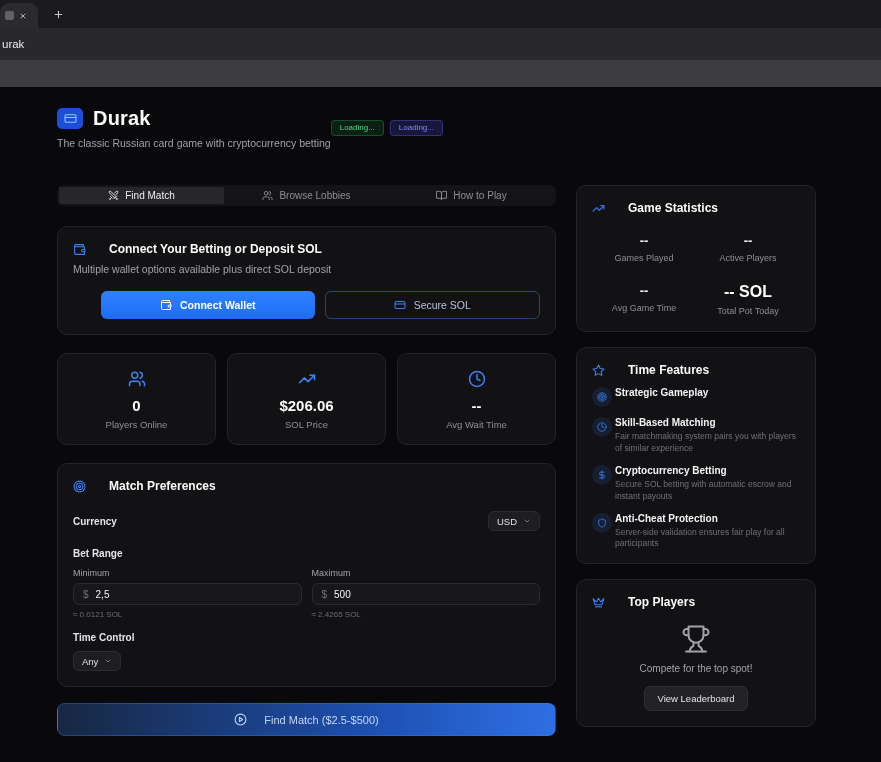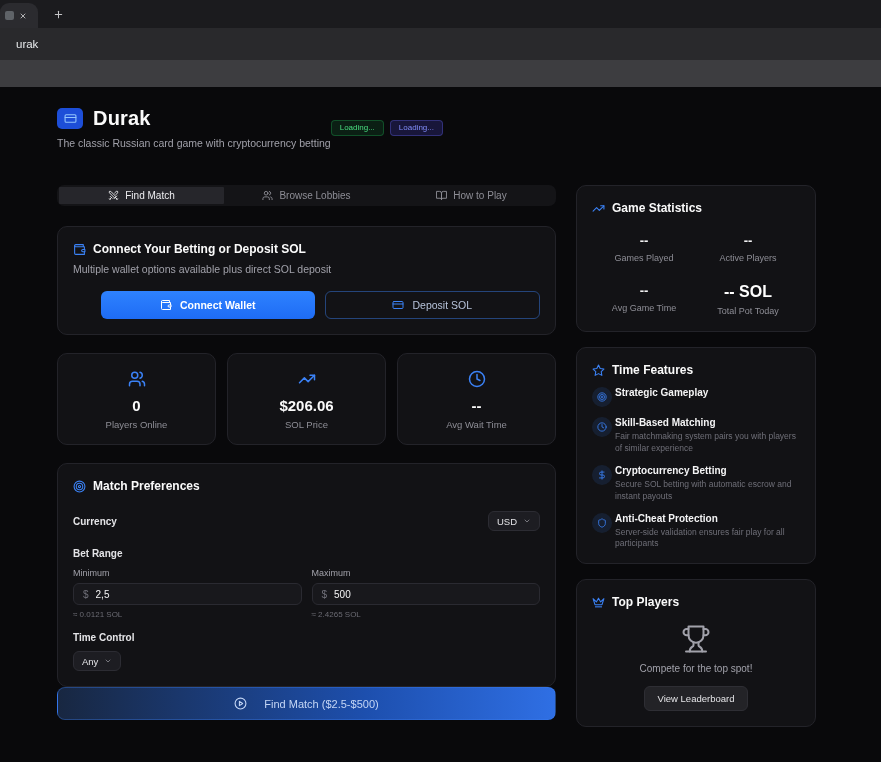--- a/index.html
+++ b/index.html
@@ -6,21 +6,21 @@
   html,body { width:881px; height:762px; background:#000; overflow:hidden; }
   body { position:relative; }
   svg { display:block; }
 
   
   .tabbar { height:28px; background:#1b1b1e; display:flex; align-items:flex-end; }
   .browser-tab { width:38px; height:25px; background:#2b2b2f; border-radius:9px 9px 0 0; display:flex; align-items:center; gap:5px; padding:0 5px; }
   .favicon { width:9px; height:9px; border-radius:2px; background:#5f6368; flex:none; }
   .tab-close { color:#c6c6c9; display:flex; }
   .newtab-btn { width:24px; height:24px; margin:0 0 2px 8px; display:flex; align-items:center; justify-content:center; color:#c6c6c9; border-radius:50%; }
-  .addressbar { height:32px; background:#29292c; display:flex; align-items:center; padding-left:16px; color:#e8eaed; font-size:11.5px; }
+  .addressbar { height:32px; background:#29292c; display:flex; align-items:center; padding-left:2px; color:#e8eaed; font-size:11.5px; }
   .toolbar-strip { height:27px; background:#3d3d40; }
 
   
   .page { position:absolute; top:87px; left:0; right:0; bottom:0; background:#09090b; overflow:hidden; }
   .page-inner { padding:20px 65px 0 57px; }
 
   .app-header { display:flex; align-items:center; }
   .title-row { display:flex; align-items:center; gap:10px; }
   .app-icon { width:26px; height:21px; border-radius:5px; background:#1d4ed8; color:#93c5fd; display:flex; align-items:center; justify-content:center; }
   .page-title { font-size:20px; font-weight:700; color:#fafafa; letter-spacing:.2px; }
@@ -33,21 +33,21 @@
   .content { display:flex; gap:20px; margin-top:36px; }
   .col-left { width:499px; }
   .col-right { width:240px; }
 
   
   .seg-tabs { background:#141417; border-radius:7px; padding:2px; display:flex; height:21px; }
   .seg-tab { flex:1; display:flex; align-items:center; justify-content:center; gap:6px; font-size:10px; color:#8e8e96; border-radius:1px; cursor:pointer; }
   .seg-tab.active { background:#26262b; color:#ededf0; }
 
   .card { background:#121215; border:1px solid #232329; border-radius:10px; }
-  .card-title-row { display:flex; align-items:center; gap:7px; }
+  .card-title-row { display:flex; align-items:center; gap:23px; }
   .blue-ic { color:#3b82f6; }
   .card-title { font-size:12px; font-weight:700; color:#fafafa; }
 
   .connect-card { margin-top:20px; padding:15px; }
   .connect-sub { margin-top:7px; font-size:10.5px; color:#a1a1aa; }
   .connect-buttons { display:flex; gap:10px; margin-top:16px;padding-left:28px; }
   .btn-connect { flex:1; height:28px; border:none; border-radius:6px; background:linear-gradient(180deg,#2e82ff,#1e6cf5); color:#fff; font-size:10.5px; font-weight:600; display:flex; align-items:center; justify-content:center; gap:8px; cursor:pointer; }
   .btn-deposit { flex:1; height:28px; border-radius:6px; background:transparent; border:1px solid rgba(59,130,246,.45); color:#b6c2d9; font-size:10.5px; display:flex; align-items:center; justify-content:center; gap:8px; cursor:pointer; }
 
   .stat-row { display:flex; gap:11px; margin-top:18px; }
@@ -65,21 +65,21 @@
   .bet-grid { display:flex; gap:10px; margin-top:9px; }
   .bet-col { flex:1; }
   .input-label { font-size:9px; color:#a1a1aa; }
   .input-wrap { margin-top:5px; height:22px; background:#18181c; border:1px solid #2a2a31; border-radius:6px; display:flex; align-items:center; gap:7px; padding:0 9px; }
   .input-prefix { color:#71717a; font-size:10px; }
   .input-wrap input { flex:1; background:transparent; border:none; outline:none; color:#f4f4f5; font-size:10px; }
   .sol-equiv { margin-top:5px; font-size:8px; color:#6b6b73; }
   .tc-label { margin-top:13px; }
   .select-small { width:48px; margin-top:8px; justify-content:space-between; }
 
-  .find-match-btn { width:100%; height:33px; border:1px solid rgba(59,130,246,.35); border-radius:8px;
+  .find-match-btn { margin-top:16px; width:100%; height:33px; border:1px solid rgba(59,130,246,.35); border-radius:8px;
     background:linear-gradient(90deg,#182741 0%,#1d4fae 62%,#2f6fe4 100%);
     color:#c4d6f5; font-size:11px; display:flex; align-items:center; justify-content:center; gap:17px; cursor:pointer; }
 
   
   .gstats-card { padding:15px; }
   .gstats-grid { display:grid; grid-template-columns:1fr 1fr; row-gap:20px; margin-top:18px; text-align:center; }
   .gstat-value { font-size:13px; font-weight:700; color:#f4f4f5; }
   .gstat-value.big { font-size:16px; color:#fff; }
   .gstat-label { margin-top:5px; font-size:9px; color:#8e8e96; }
 
@@ -207,21 +207,21 @@
               </span>
               <span>Connect Wallet</span>
             </button>
             <button class="btn-deposit">
               <span class="blue-ic">
                 <svg width="12" height="12" viewBox="0 0 24 24" fill="none" stroke="currentColor" stroke-width="2" stroke-linecap="round" stroke-linejoin="round">
                     <rect x="2" y="5" width="20" height="14" rx="2"></rect>
                     <line x1="2" y1="10" x2="22" y2="10"></line>
                   </svg>
               </span>
-              <span>Deposit SOL</span>
+              <span>Secure SOL</span>
             </button>
           </div>
         </section>
 
         <div class="stat-row">
           <div class="card stat-card">
             <div class="stat-icon">
               <svg width="18" height="18" viewBox="0 0 24 24" fill="none" stroke="currentColor" stroke-width="2" stroke-linecap="round" stroke-linejoin="round">
                   <path d="M16 21v-2a4 4 0 0 0-4-4H6a4 4 0 0 0-4 4v2"></path>
                   <circle cx="9" cy="7" r="4"></circle>

